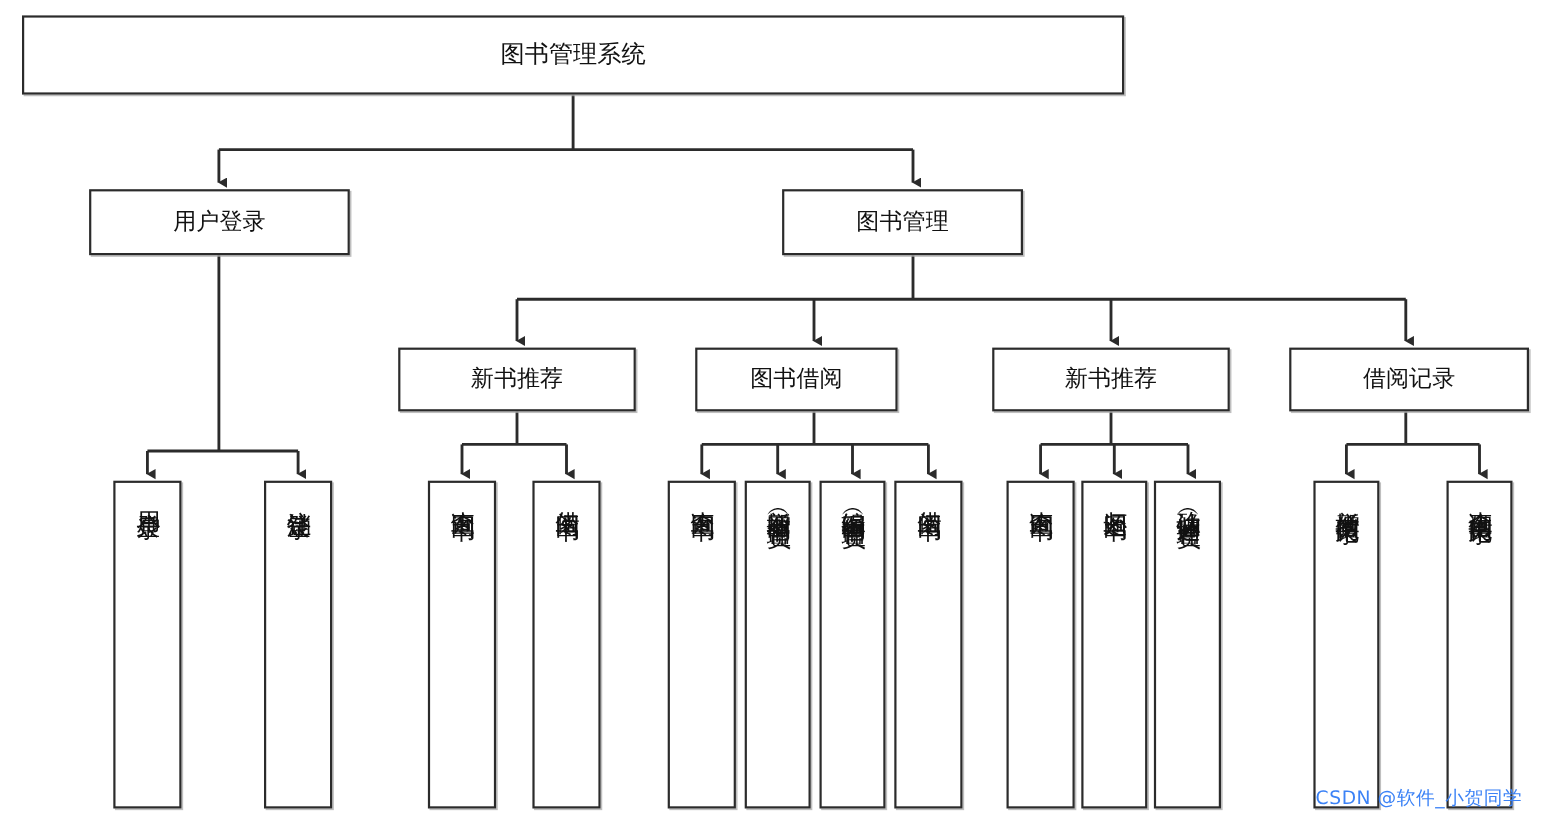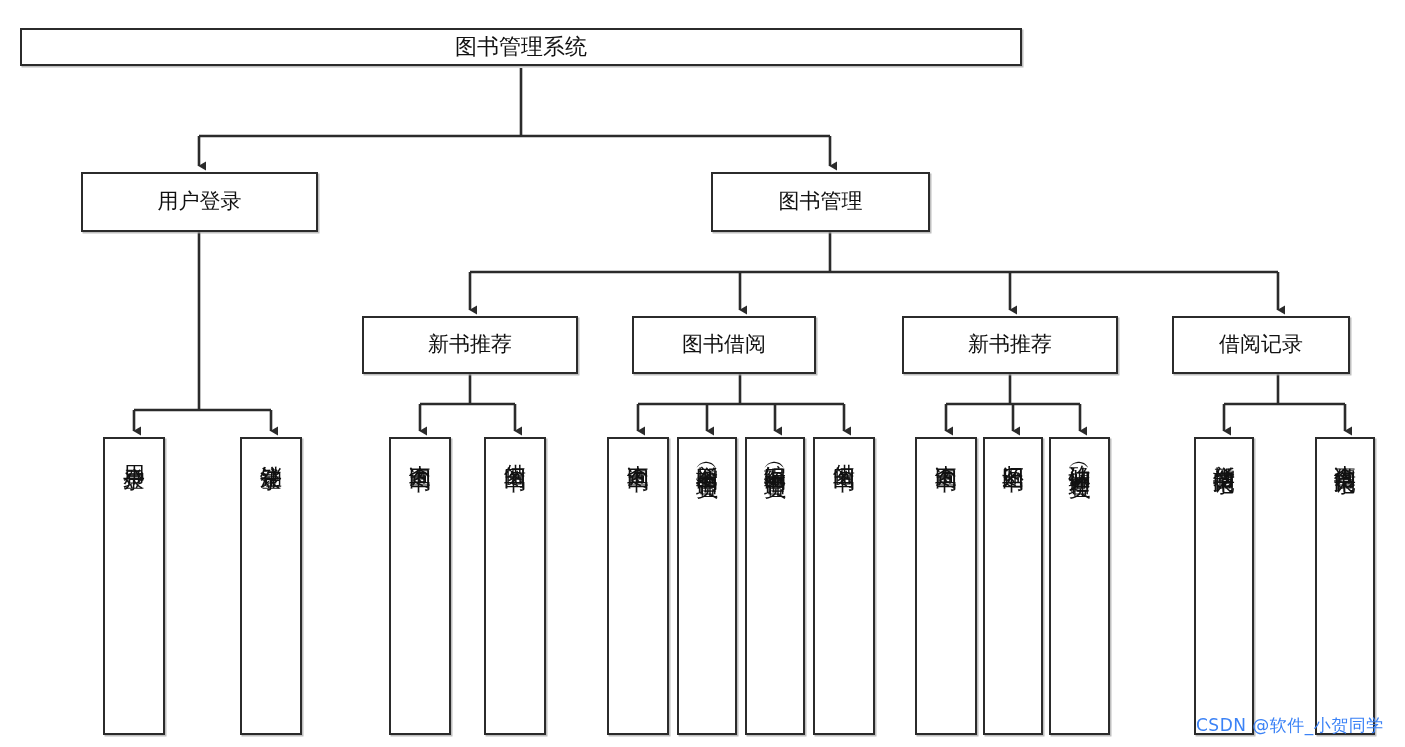--- a/index.html
+++ b/index.html
@@ -121,41 +121,41 @@
       <path d="M1013,404 L1013,431" marker-end="url(#arrow)"></path>
       <path d="M1080,404 L1080,431" marker-end="url(#arrow)"></path>
 
       <path d="M1278,374 L1278,404"></path>
       <path d="M1224,404 L1345,404"></path>
       <path d="M1224,404 L1224,431" marker-end="url(#arrow)"></path>
       <path d="M1345,404 L1345,431" marker-end="url(#arrow)"></path>
     </g>
   </svg>
 
-  <div class="node horiz root" style="left: 20px; top: 28px; width: 1002px; height: 38px;">
+  <div class="node horiz root" style="left: 20px; top: 14px; width: 1002px; height: 72px;">
     <span class="label">图书管理系统</span>
   </div>
 
   <div class="node horiz" style="left: 81px; top: 172px; width: 237px; height: 60px;">
     <span class="label">用户登录</span>
   </div>
   <div class="node horiz" style="left: 711px; top: 172px; width: 219px; height: 60px;">
     <span class="label">图书管理</span>
   </div>
 
   <div class="node horiz" style="left: 362px; top: 316px; width: 216px; height: 58px;">
     <span class="label">新书推荐</span>
   </div>
   <div class="node horiz" style="left: 632px; top: 316px; width: 184px; height: 58px;">
     <span class="label">图书借阅</span>
   </div>
   <div class="node horiz" style="left: 902px; top: 316px; width: 216px; height: 58px;">
     <span class="label">新书推荐</span>
   </div>
-  <div class="node horiz" style="left: 1172px; top: 316px; width: 178px; height: 58px;">
+  <div class="node horiz" style="left: 1172px; top: 316px; width: 218px; height: 58px;">
     <span class="label">借阅记录</span>
   </div>
 
   <div class="node vert" style="left: 103px; top: 437px; width: 62px; height: 298px;">
     <span class="label">用户登录</span>
   </div>
   <div class="node vert" style="left: 240px; top: 437px; width: 62px; height: 298px;">
     <span class="label">注销登录</span>
   </div>
   <div class="node vert" style="left: 389px; top: 437px; width: 62px; height: 298px;">

